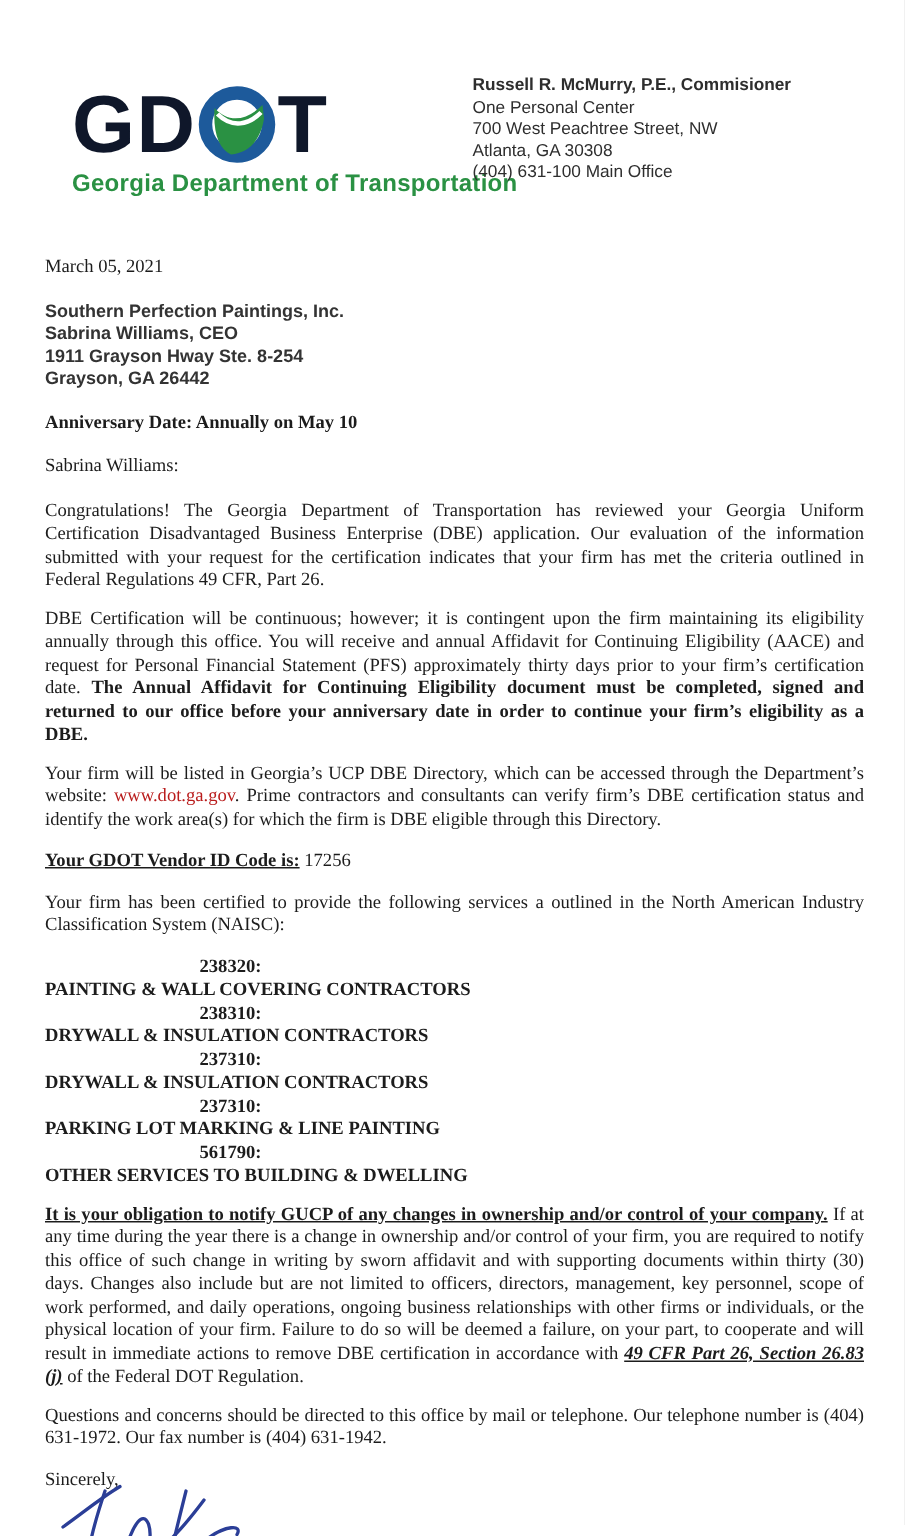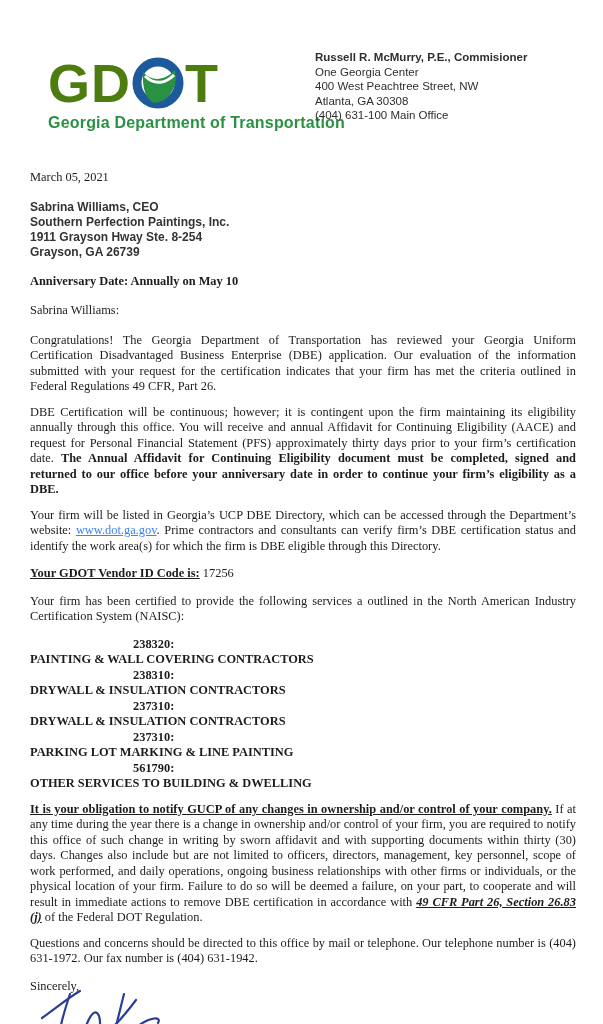--- a/index.html
+++ b/index.html
@@ -13,21 +13,21 @@
     color:#1c1c1c;
     overflow:hidden;
   }
 
   
   .logo-block { position:absolute; left:48px; top:56px; width:230px; }
   .logo-row { display:flex; align-items:center; }
   .logo-letters {
     font-family:"Liberation Sans", sans-serif;
     font-weight:bold; font-size:54px; line-height:54px;
-    color:#4d7c0f; letter-spacing:1px;
+    color:#0f172a; letter-spacing:1px;
   }
   .logo-o { width:52px; height:52px; margin:0 1px; }
   .logo-tagline {
     margin-top:4px;
     font-family:"Liberation Sans", sans-serif;
     font-weight:bold; font-size:16px;
     color:#2a9143; letter-spacing:0.2px;
     white-space:nowrap;
   }
   .contact-block {
@@ -47,21 +47,21 @@
     font-family:"Liberation Sans", sans-serif;
     font-weight:bold; font-size:12px; line-height:15px;
     color:#333333; margin-bottom:14px;
   }
   .anniversary { font-weight:bold; margin-bottom:14px; }
   .salutation { margin-bottom:14px; }
   .para { text-align:justify; margin-bottom:10px; }
   .bold { font-weight:bold; }
   .bold-underline { font-weight:bold; text-decoration:underline; }
   .ref-cite { font-weight:bold; font-style:italic; text-decoration:underline; }
-  .web-link { color:#3b82f6; text-decoration:underline; cursor:pointer; }
+  .web-link { color:#b91c1c; cursor:pointer; }
   .vendor-line { margin:12px 0; }
   .services { margin:12px 0 10px 0; font-weight:bold; }
   .service-row { display:flex; line-height:15.5px;flex-direction:column; }
   .service-code { width:60px; margin-left:103px; }
   .service-name { }
   .closing { margin-top:12px; margin-bottom:2px; }
 
   
   .sig-block { position:relative; height:85px; }
   .sig-svg { position:absolute; left:2px; top:-10px; }
@@ -84,50 +84,50 @@
         <path d="M11,15 C20,25 32,24 43,13 L44,22 C42,36 34,45 22,46 C14,42 10,32 11,15 Z" fill="#2a9143"></path>
         <path d="M13,19 C23,29 34,26 42,18" fill="none" stroke="#ffffff" stroke-width="3"></path>
       </svg>
       <span class="logo-letters">T</span>
     </div>
     <div class="logo-tagline">Georgia Department of Transportation</div>
   </div>
 
   <div class="contact-block">
     <div class="contact-name">Russell R. McMurry, P.E., Commisioner</div>
-    <div>One Georgia Center</div>
-    <div>400 West Peachtree Street, NW</div>
+    <div>One Personal Center</div>
+    <div>700 West Peachtree Street, NW</div>
     <div>Atlanta, GA 30308</div>
     <div>(404) 631-100 Main Office</div>
   </div>
 
   <div class="letter">
 
     <div class="date-line">March 05, 2021</div>
 
     <div class="recipient">
+      <div>Southern Perfection Paintings, Inc.</div>
       <div>Sabrina Williams, CEO</div>
-      <div>Southern Perfection Paintings, Inc.</div>
       <div>1911 Grayson Hway Ste. 8-254</div>
-      <div>Grayson, GA 26739</div>
+      <div>Grayson, GA 26442</div>
     </div>
 
     <div class="anniversary">Anniversary Date: Annually on May 10</div>
 
     <div class="salutation">Sabrina Williams:</div>
 
     <p class="para">Congratulations! The Georgia Department of Transportation has reviewed your Georgia Uniform Certification Disadvantaged Business Enterprise (DBE) application. Our evaluation of the information submitted with your request for the certification indicates that your firm has met the criteria outlined in Federal Regulations 49 CFR, Part 26.</p>
 
     <p class="para"><span>DBE Certification will be continuous; however; it is contingent upon the firm maintaining its eligibility annually through this office. You will receive and annual Affidavit for Continuing Eligibility (AACE) and request for Personal Financial Statement (PFS) approximately thirty days prior to your firm’s certification date. </span><span class="bold">The Annual Affidavit for Continuing Eligibility document  must be completed, signed and returned to our office before your anniversary date in order to continue your firm’s eligibility as a DBE.</span></p>
 
     <p class="para"><span>Your firm will be listed in Georgia’s UCP DBE Directory, which can be accessed through the Department’s website: </span><a class="web-link">www.dot.ga.gov</a><span>. Prime contractors and consultants can verify firm’s DBE certification status and identify the work area(s) for which the firm is DBE eligible through this Directory.</span></p>
 
     <div class="vendor-line"><span class="bold-underline">Your GDOT Vendor ID Code is:</span><span> 17256</span></div>
 
-    <p class="para">Your firm has been certified to provide the following services a outlined in the North American Industry Certification System (NAISC):</p>
+    <p class="para">Your firm has been certified to provide the following services a outlined in the North American Industry Classification System (NAISC):</p>
 
     <div class="services">
       <div class="service-row">
         <span class="service-code">238320:</span>
         <span class="service-name">PAINTING &amp; WALL COVERING CONTRACTORS</span>
       </div>
       <div class="service-row">
         <span class="service-code">238310:</span>
         <span class="service-name">DRYWALL &amp; INSULATION CONTRACTORS</span>
       </div>

